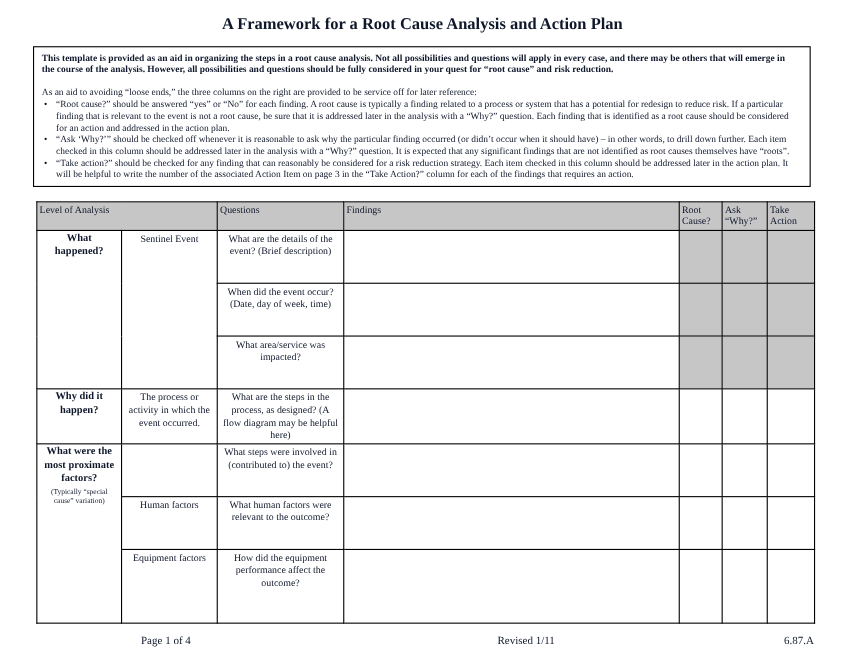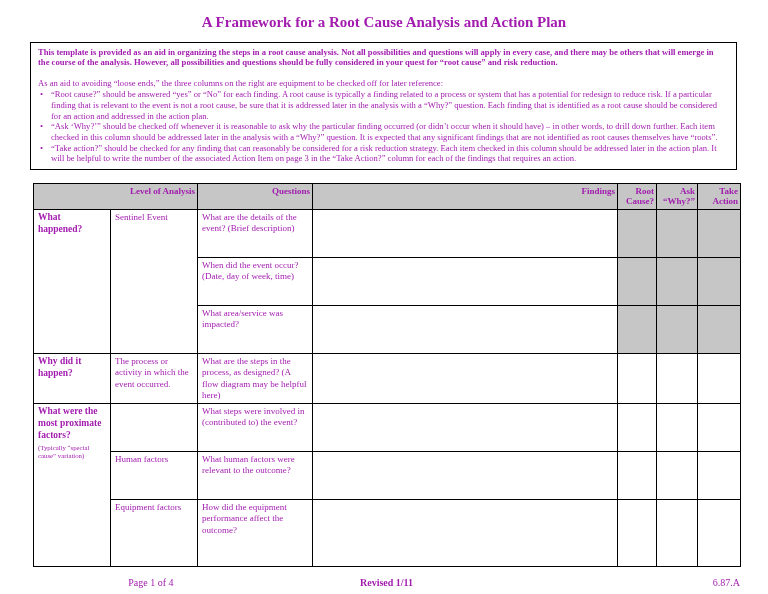--- a/index.html
+++ b/index.html
@@ -1,20 +1,20 @@
 <!DOCTYPE html>
 <html><head>
 <meta charset="utf-8">
 <style>
   * { box-sizing: border-box; }
   html, body { margin: 0; padding: 0; background: #ffffff; }
   .page {
     width: 768px; height: 594px; position: relative;
     background: #ffffff; overflow: hidden;
-    font-family: "Liberation Serif", serif; color: #a21caf;
+    font-family: "Liberation Serif", serif; color: #0f172a;
   }
   .titles { text-align: center; padding-top: 13px; }
   .titles h1 { font-size: 15px; font-weight: bold; margin: 0; line-height: 1.3; }
 
   .intro-box {
     margin: 9px 31px 0 30px;
     border: 1px solid #000;
     padding: 4px 15px 5px 7px;
     font-size: 8.6px; line-height: 1.24;
   }
@@ -25,54 +25,55 @@
   .intro-box li::before { content: "\2022"; position: absolute; left: 2px; }
 
   table.rca {
     border-collapse: collapse; table-layout: fixed;
     width: 707px; margin: 13px 0 0 33px;
     font-size: 9px; line-height: 1.25;
   }
   table.rca th, table.rca td {
     border: 1px solid #000; vertical-align: top; padding: 2px 4px;
     overflow: hidden;
+    text-align: center;
   }
   table.rca thead th {
-    background: #c6c6c6; font-weight: bold; text-align: right;
+    background: #c6c6c6; font-weight: normal; text-align: left;
     padding: 2px 2px; line-height: 1.15;
   }
   th.vbottom { vertical-align: bottom; }
   th.vtop { vertical-align: top; margin-top: 48px; }
   td.lvl1 { font-weight: bold; font-size: 9.5px; }
   td .note { display: block; font-weight: normal; font-size: 6.8px; line-height: 1.2; margin-top: 2px; }
   td.shaded { background: #c6c6c6; }
   tr.hrow   { height: 26px; }
   tr.r-std  { height: 48px; }
   tr.r-tall { height: 67px; }
 
   .footer {
     position: absolute; left: 33px; right: 28px; bottom: 6px;
     display: flex; align-items: baseline; font-size: 10px;
   }
   .footer .f-left  { flex: 1; text-align: center; }
-  .footer .f-mid   { flex: 1; text-align: center; font-weight: bold; }
+  .footer .f-mid   { flex: 1; text-align: right; font-weight: normal; }
   .footer .f-right { flex: 1; text-align: right; }
 </style>
 </head>
 <body>
 
 <div class="page">
 
   <div class="titles">
     <h1>A Framework for a Root Cause Analysis and Action Plan</h1>
   </div>
 
   <div class="intro-box">
     <p class="intro-bold">This template is provided as an aid in organizing the steps in a root cause analysis.  Not all possibilities and questions will apply in every case, and there may be others that will emerge in the course of the analysis.  However, all possibilities and questions should be fully considered in your quest for “root cause” and risk reduction.</p>
-    <p class="intro-lead">As an aid to avoiding “loose ends,” the three columns on the right are equipment to be checked off for later reference:</p>
+    <p class="intro-lead">As an aid to avoiding “loose ends,” the three columns on the right are provided to be service off for later reference:</p>
     <ul>
       <li>“Root cause?” should be answered “yes” or “No” for each finding.  A root cause is typically a finding related to a process or system that has a potential for redesign to reduce risk.  If a particular finding that is relevant to the event is not a root cause, be sure that it is addressed later in the analysis with a “Why?” question.  Each finding that is identified as a root cause should be considered for an action and addressed in the action plan.</li>
       <li>“Ask ‘Why?’” should be checked off whenever it is reasonable to ask why the particular finding occurred (or didn’t occur when it should have) – in other words, to drill down further.  Each item checked in this column should be addressed later in the analysis with a “Why?” question.  It is expected that any significant findings that are not identified as root causes themselves have “roots”.</li>
       <li>“Take action?” should be checked for any finding that can reasonably be considered for a risk reduction strategy.  Each item checked in this column should be addressed later in the action plan.  It will be helpful to write the number of the associated Action Item on page 3 in the “Take Action?” column for each of the findings that requires an action.</li>
     </ul>
   </div>
 
   <table class="rca">
     <colgroup>
       <col style="width:77px">

